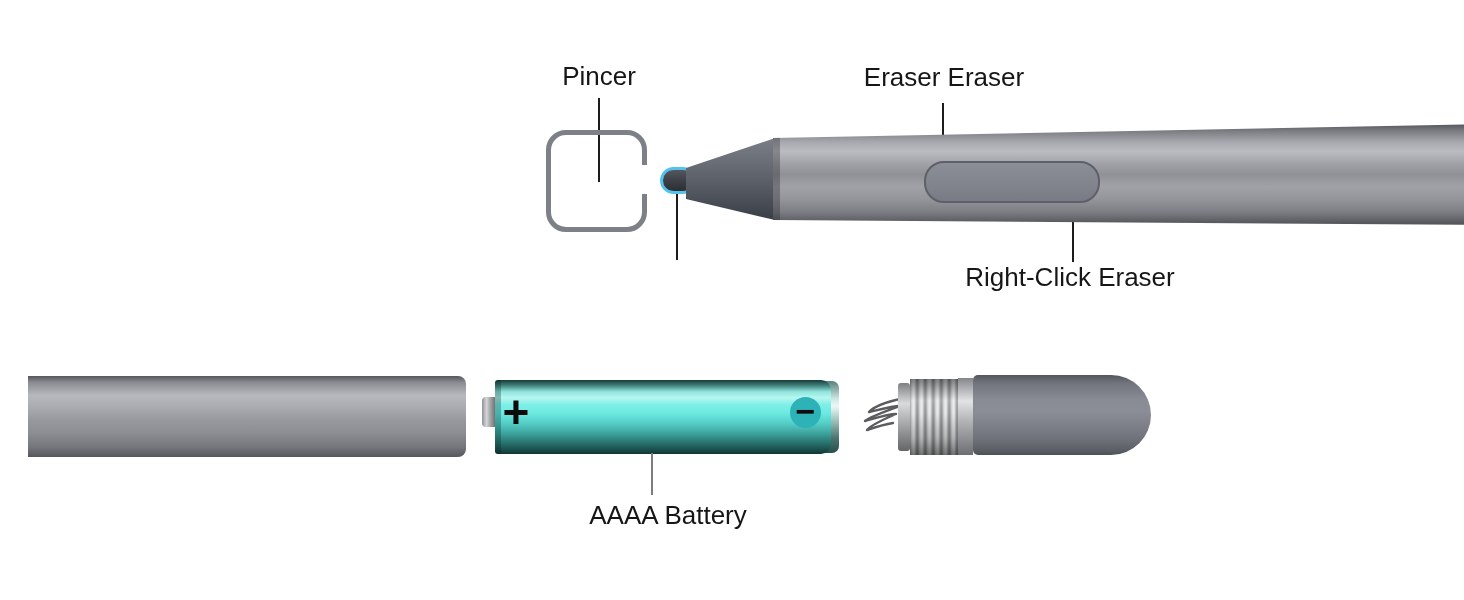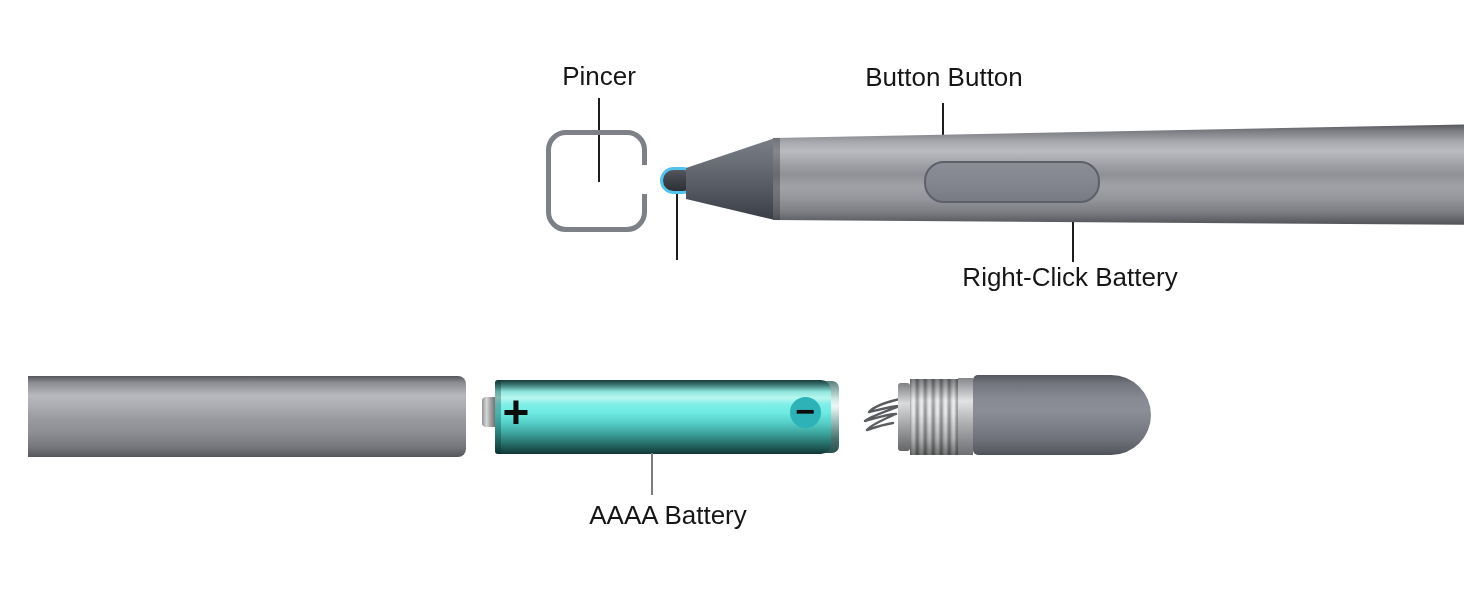--- a/index.html
+++ b/index.html
@@ -127,26 +127,26 @@
   }
 </style>
 </head>
 <body>
 
 <div class="stage">
 
   <div class="lbl" style="left:571px;top:62px;">Pincer</div>
   <div class="callout-line" style="left:570px;top:98px;height:84px;"></div>
 
-  <div class="lbl" style="left:916px;top:63px;">Button Button</div>
+  <div class="lbl" style="left:916px;top:63px;">Eraser Eraser</div>
   <div class="callout-line" style="left:914px;top:103px;height:80px;"></div>
 
   <div class="callout-line" style="left:648px;top:192px;height:68px;"></div>
 
-  <div class="lbl" style="left:1042px;top:263px;">Right-Click Battery</div>
+  <div class="lbl" style="left:1042px;top:263px;">Right-Click Eraser</div>
   <div class="callout-line" style="left:1044px;top:186px;height:76px;"></div>
 
   <div class="pincer-frame"></div>
   <div class="pincer-notch"></div>
 
   <div class="tip-halo">
     <div class="tip-core"></div>
   </div>
   <div class="nose-cone"></div>
   <div class="pen-body"></div>

